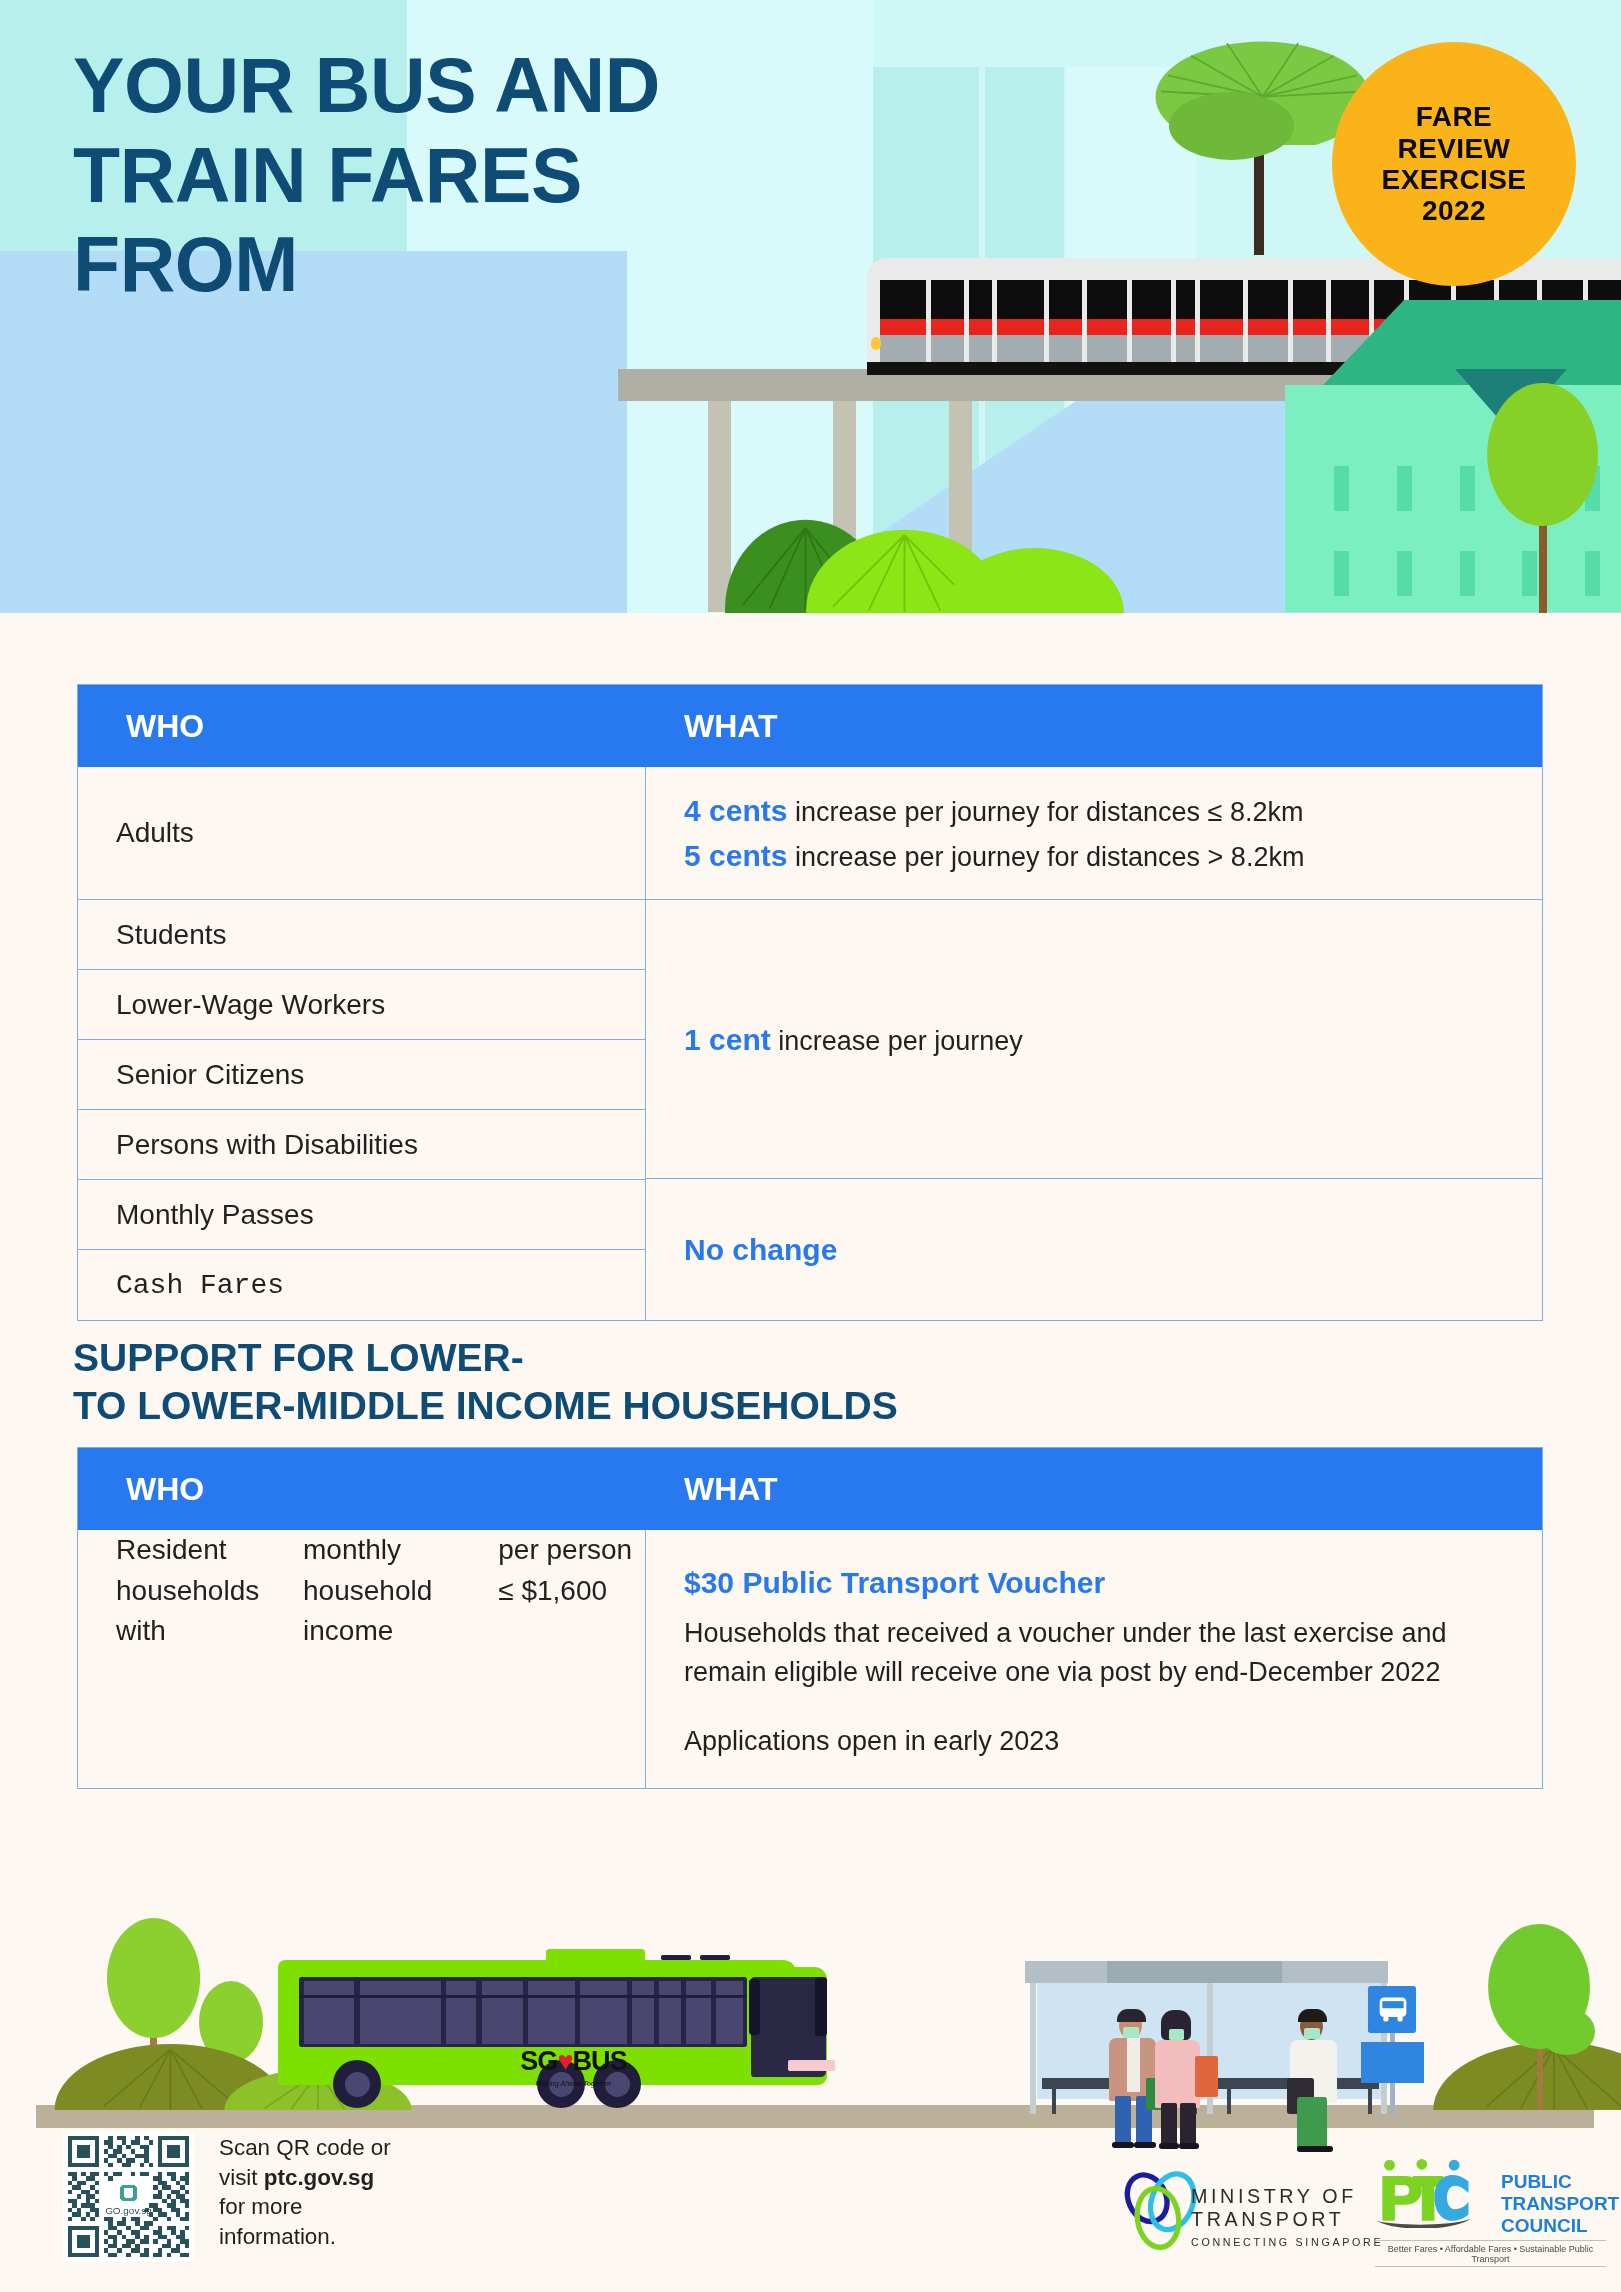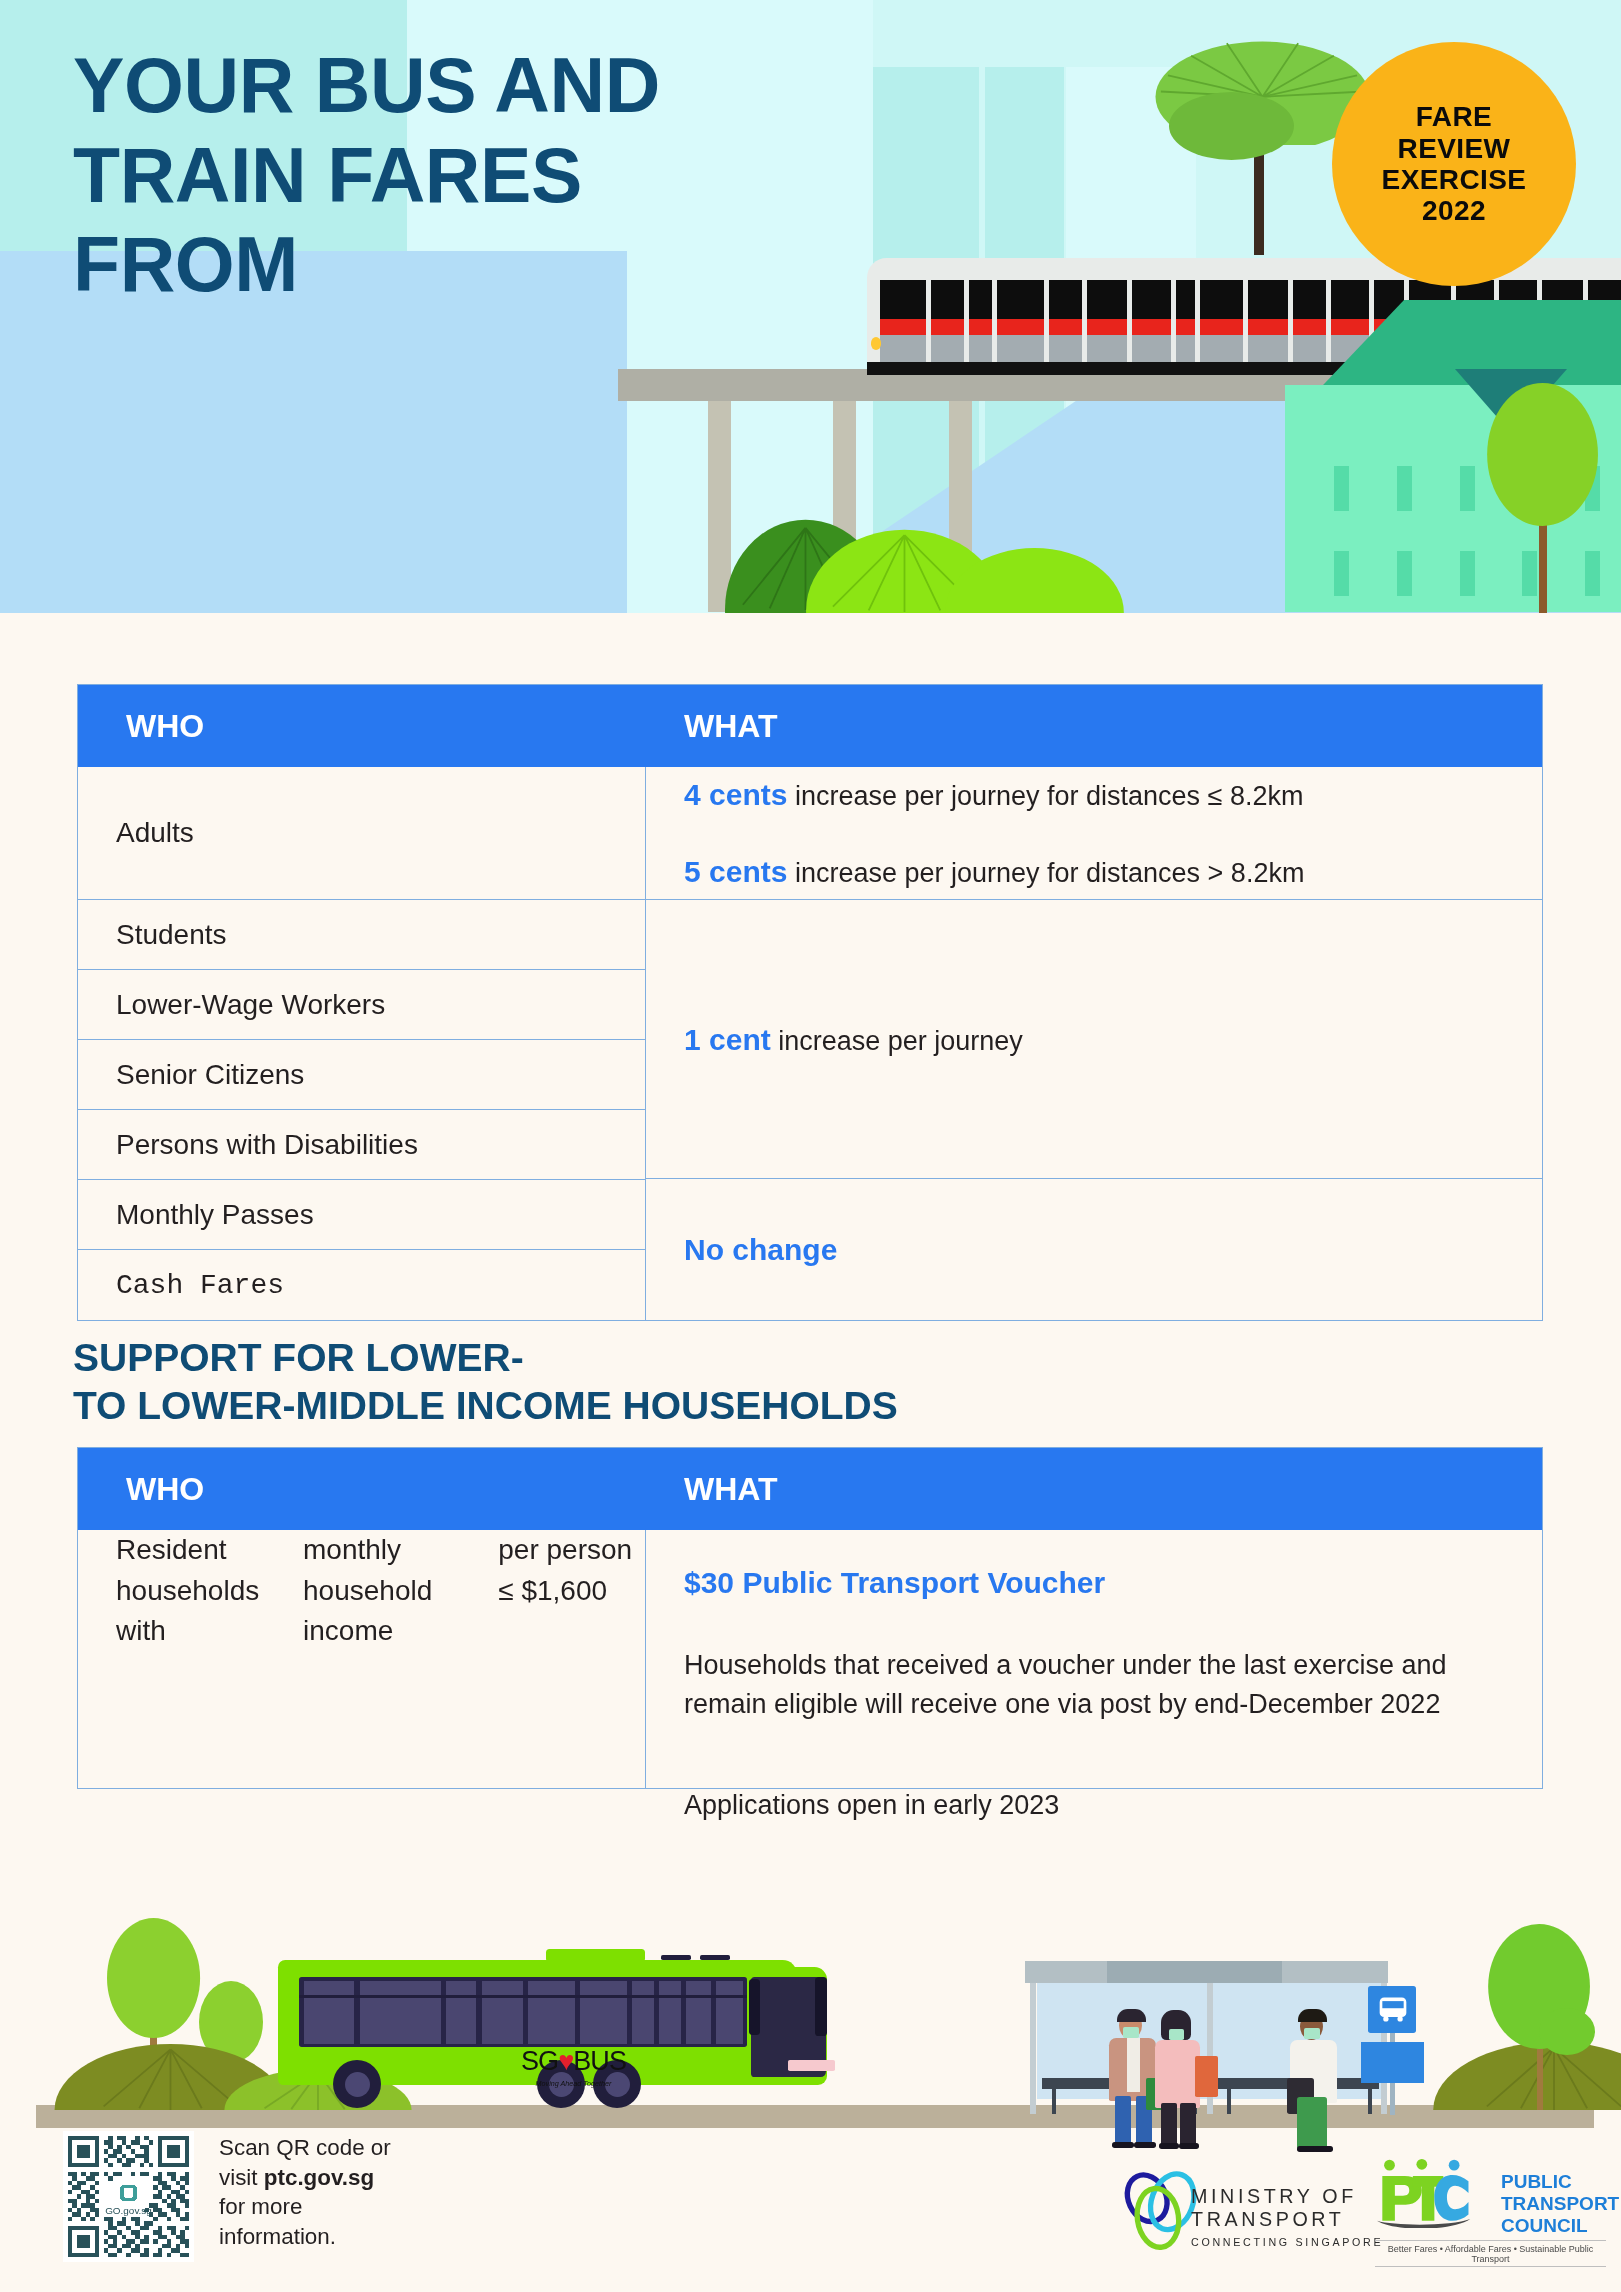--- a/index.html
+++ b/index.html
@@ -85,42 +85,42 @@
   .th-who { width:568px; padding-left:48px; }
   .th-what { flex:1; padding-left:38px; }
   .tbl-body { display:flex; }
   .col-who { width:568px; border-right:0.9px solid #7FAEE0; }
   .col-what { flex:1; }
   .who-cell {
     padding-left:38px; display:flex; align-items:center;
     font-size:28px; color:#231F20;
   }
   .bdr-b { border-bottom:0.9px solid #7FAEE0; }
-  .what-cell { padding-left:38px; display:flex; flex-direction:column; justify-content:center;gap:32px; }
+  .what-cell { padding-left:38px; display:flex; flex-direction:column; justify-content:center; }
   .what-line { font-size:27px; color:#231F20; line-height:1.5; }
   .hl-big { color:#2878F0; font-weight:bold; font-size:30px; }
 
   
   .sec-head {
     position:absolute; left:73px; color:#0F4C75; font-weight:bold;
     font-size:39px; line-height:1.22; letter-spacing:0px;
   }
   .road { position:absolute; left:36px; top:2105px; width:1558px; height:23px; background:#BBB09A; }
 
   
   .bus-body { position:absolute; left:278px; top:1960px; width:519px; height:125px; background:#7EE000; border-radius:7.2px 14.3px 5.4px 5.4px; }
   .bus-hood { position:absolute; left:743px; top:1967px; width:84px; height:118px; background:#7EE000; border-radius:3.6px 12.5px 9px 3.6px; }
   .bus-roofbox { position:absolute; left:546px; top:1949px; width:99px; height:12.5px; background:#7EE000; border-radius:3.6px; }
   .bus-winstrip { position:absolute; left:299px; top:1977px; width:448px; height:70px; background:#272447; border-radius:2.7px; }
   .bus-win { position:absolute; top:1981px; height:63px; background:#4A4670; }
   .bus-windshield { position:absolute; left:751px; top:1977px; width:75px; height:100px; background:#2B2845; border-radius:3.6px 10.7px 5.4px 3.6px; }
   .bus-wheel { position:absolute; top:2060px; width:48px; height:48px; background:#211E3C; border-radius:50%; }
   .bus-wheel i { position:absolute; left:11.6px; top:11.6px; width:25px; height:25px; background:#4B4773; border-radius:50%; }
   .bus-logo { position:absolute; left:484px; top:2046px; width:179px; text-align:center; }
-  .bus-logo-main { font-size:27px; font-weight:normal; color:#111; letter-spacing:-0.9px; }
+  .bus-logo-main { font-size:27px; font-weight:bold; color:#111; letter-spacing:-0.9px; }
   .bus-logo-sub { font-size:7.2px; font-style:italic; color:#111; margin-top:1.8px; }
   .heart { color:#E4202C; }
 
   
   .stop-roof { position:absolute; left:1025px; top:1961px; width:363px; height:21.5px; background:#B3BFC4; }
   .stop-glass { position:absolute; top:1983px; width:170px; height:116px; background:#CFE4F2; }
   .stop-post { position:absolute; top:1983px; width:6.3px; height:131px; background:#C3CDD2; }
   .bench { position:absolute; top:2078px; height:10.7px; background:#3C4550; }
   .bench-leg { position:absolute; top:2089px; width:3.6px; height:25px; background:#3C4550; }
   .signboard { position:absolute; left:1368px; top:1986px; width:48px; height:47px; background:#2E86E0; border-radius:2.7px; }

